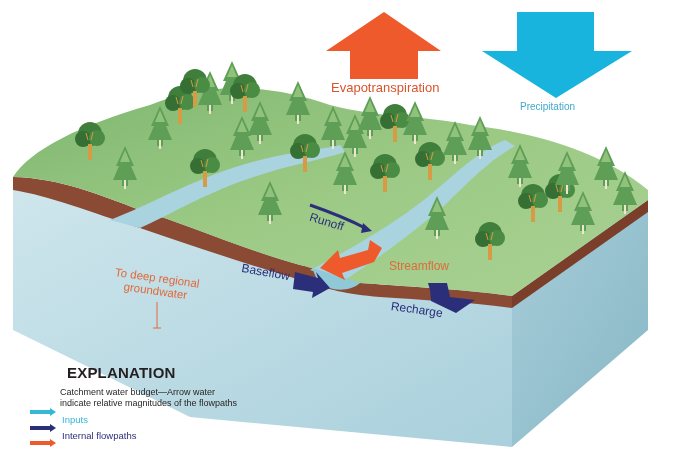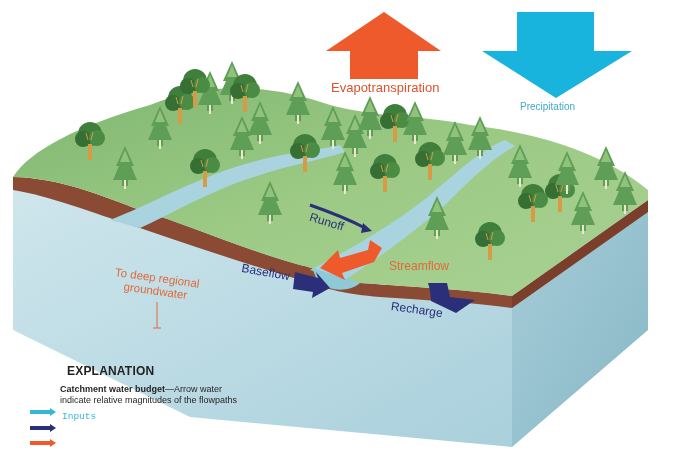--- a/index.html
+++ b/index.html
@@ -7,24 +7,24 @@
   #scene{position:absolute;left:0;top:0;width:675px;height:456px;}
   .lbl{position:absolute;font-family:"Liberation Sans",sans-serif;font-stretch:condensed;white-space:nowrap;}
   .evap{left:331px;top:80px;font-size:13px;color:#d9532b;}
   .precip{left:520px;top:101px;font-size:10px;color:#41a9c9;}
   .runoff{left:312px;top:210px;font-size:12px;color:#2b2f7a;transform:rotate(17deg);transform-origin:left top;}
   .baseflow{left:243px;top:261px;font-size:12px;color:#2b2f7a;transform:rotate(10deg);transform-origin:left top;}
   .streamflow{left:389px;top:259px;font-size:12px;color:#e06a3a;}
   .recharge{left:392px;top:299px;font-size:12px;color:#2b2f7a;transform:rotate(8deg);transform-origin:left top;}
   .deepgw{left:116px;top:266px;font-size:11.5px;color:#e06a3a;text-align:center;transform:rotate(8deg);transform-origin:left top;line-height:13px;}
   .legend{position:absolute;left:30px;top:364px;font-family:"Liberation Sans",sans-serif;}
-  .legend .title{font-weight:bold;font-size:12px;color:#231f20;margin-left:37px;letter-spacing:0.2px;}
+  .legend .title{font-weight:bold;font-size:15px;color:#231f20;margin-left:37px;letter-spacing:0.2px;}
   .legend .desc{font-size:9px;color:#231f20;margin-left:30px;margin-top:6px;line-height:11px;}
-  .legend .desc b{font-weight:bold;}
-  .legend .item{display:flex;align-items:center;margin-top:4px;height:12px;font-family:Liberation Mono, monospace;}
+  .legend .desc b{font-weight:normal;}
+  .legend .item{display:flex;align-items:center;margin-top:4px;height:12px;}
   .legend .item .txt{font-size:9.5px;}
 </style>
 </head>
 <body>
 
 <svg id="scene" viewBox="0 0 675 456" xmlns="http://www.w3.org/2000/svg">
   <defs>
     <linearGradient id="gwFront" x1="0" y1="0" x2="1" y2="1">
       <stop offset="0" stop-color="#cfe6ec"></stop>
       <stop offset="1" stop-color="#a9d0dc"></stop>
@@ -142,14 +142,17 @@
 <div class="legend">
   <div class="title">EXPLANATION</div>
   <div class="desc">
     <b>Catchment water budget</b><span>—Arrow water</span><br>
     <span>indicate relative magnitudes of the flowpaths</span>
   </div>
   <div style="margin-left:32px;margin-top:3px;">
     <div class="item">
         <span class="txt" style="color:#34b8d6">Inputs</span>
       </div>
+    <div class="item">
+        <span class="txt" style="color:#2b2f7a">Internal flowpaths</span>
+      </div>
   </div>
 </div>
 
 </body></html>

